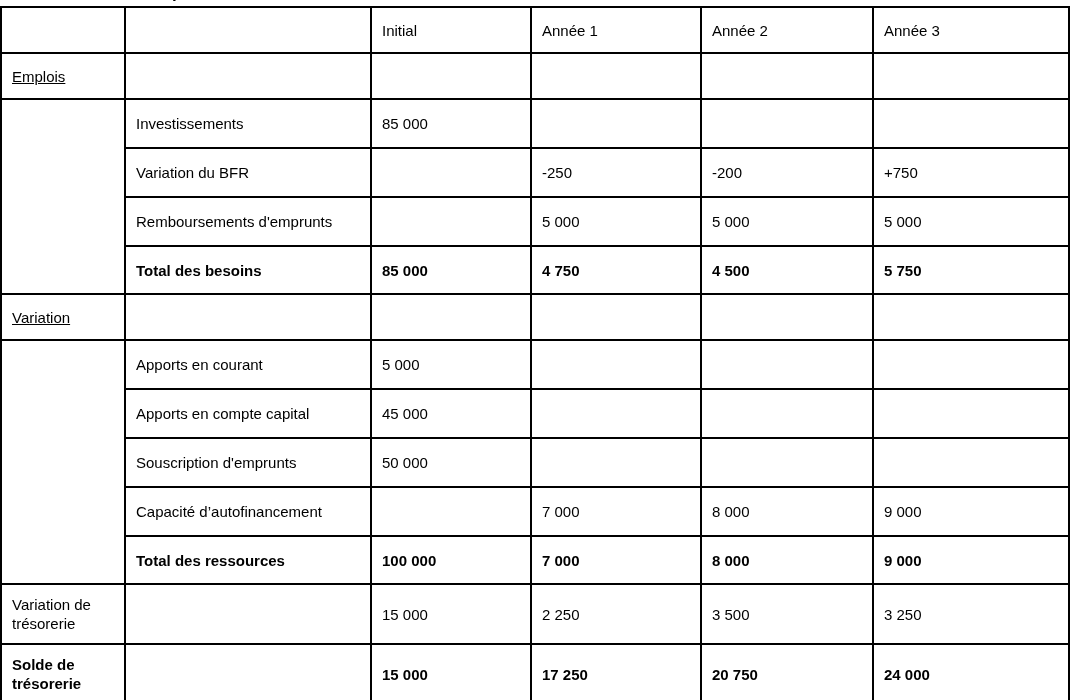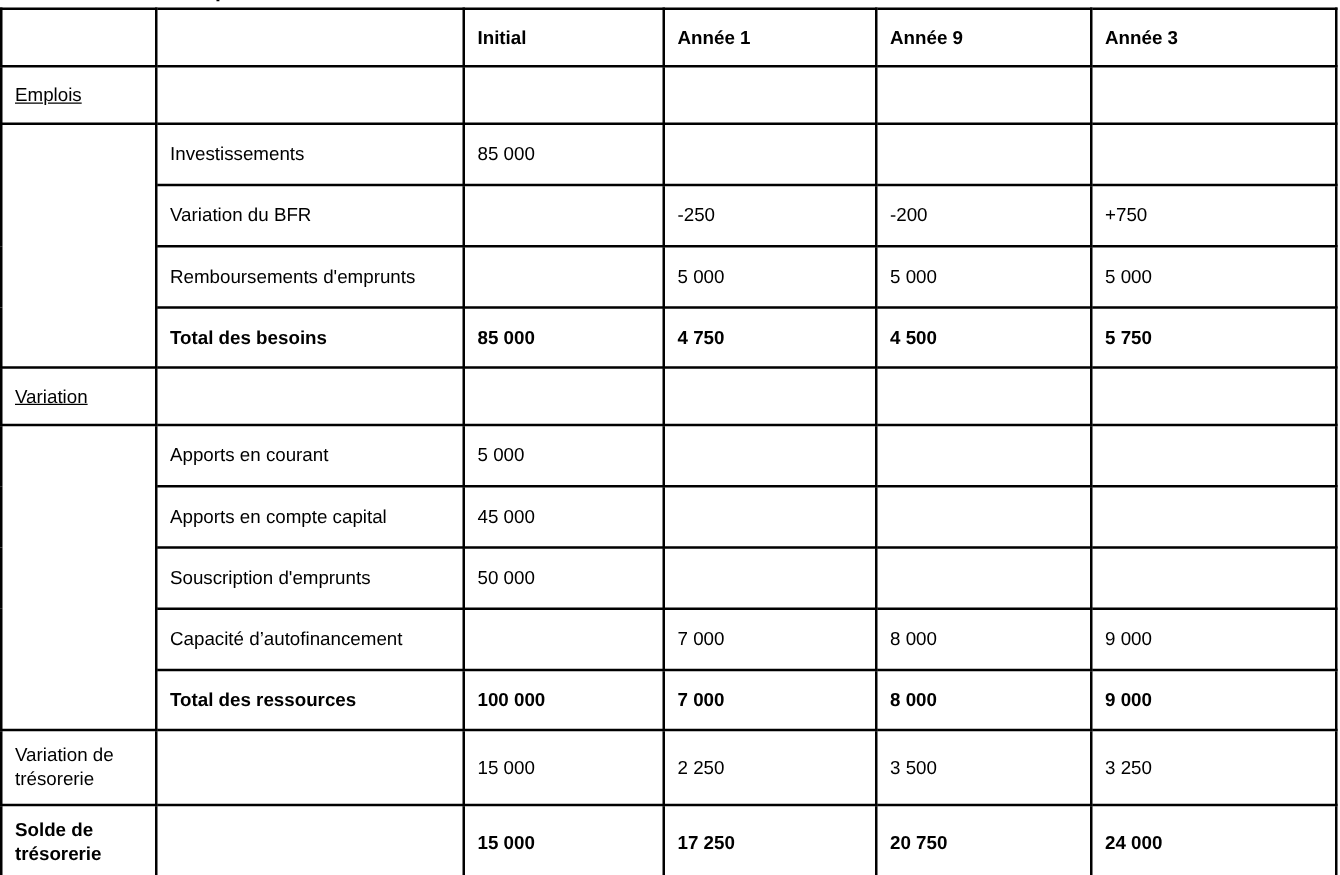--- a/index.html
+++ b/index.html
@@ -60,21 +60,21 @@
 
   
   col.c-group { width: 124px; }
   col.c-item  { width: 246px; }
   col.c-val   { width: 160px; }
   col.c-val2  { width: 170px; }
   col.c-val3  { width: 172px; }
   col.c-val4  { width: 196px; }
 
   
-  tr.r-head td   { height: 44px; font-weight: bold; }
+  tr.r-head td   { height: 44px; }
   tr.r-section td{ height: 44px; text-decoration: underline; }
   tr.r-item td   { height: 47px; }
   tr.r-total td  { height: 46px; }
   tr.r-var td    { height: 58px; }
   tr.r-solde td  { height: 58px; }
 
   td.grey    { background: #cccccc; }
   td.green   { background: #7dc97d; font-weight: bold; }
   td.green-d { background: #4caf3c; font-weight: bold; }
 </style>
@@ -93,21 +93,21 @@
         <col class="c-val3">
         <col class="c-val4">
     </colgroup>
     <tbody>
 
       <tr class="r-head">
         <td></td>
         <td></td>
         <td>Initial</td>
         <td>Année 1</td>
-        <td>Année 9</td>
+        <td>Année 2</td>
         <td>Année 3</td>
       </tr>
 
       <tr class="r-section">
         <td>Emplois</td>
         <td></td>
         <td></td>
         <td></td>
         <td></td>
         <td></td>

